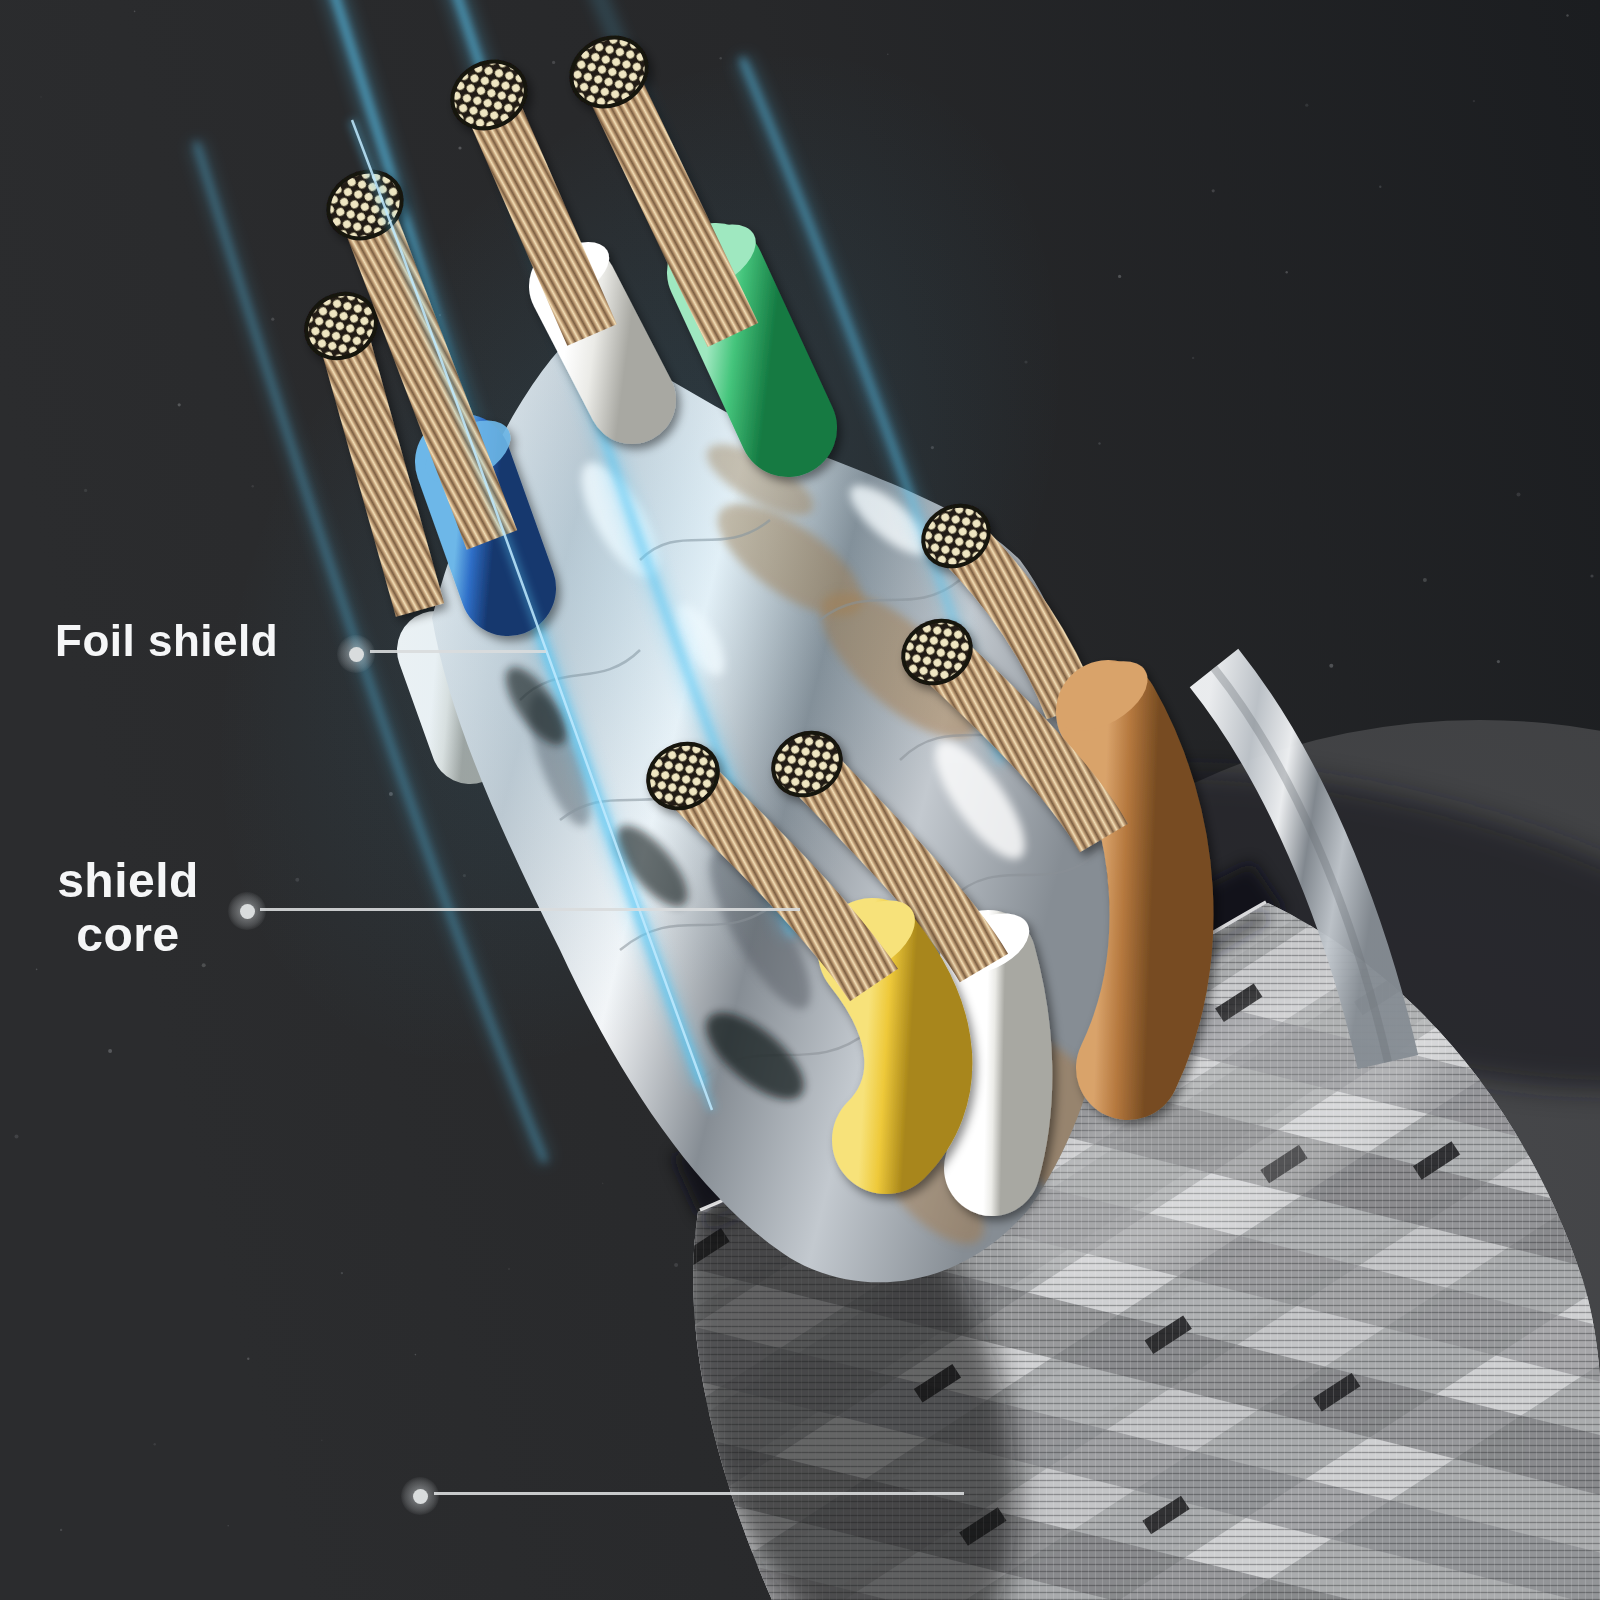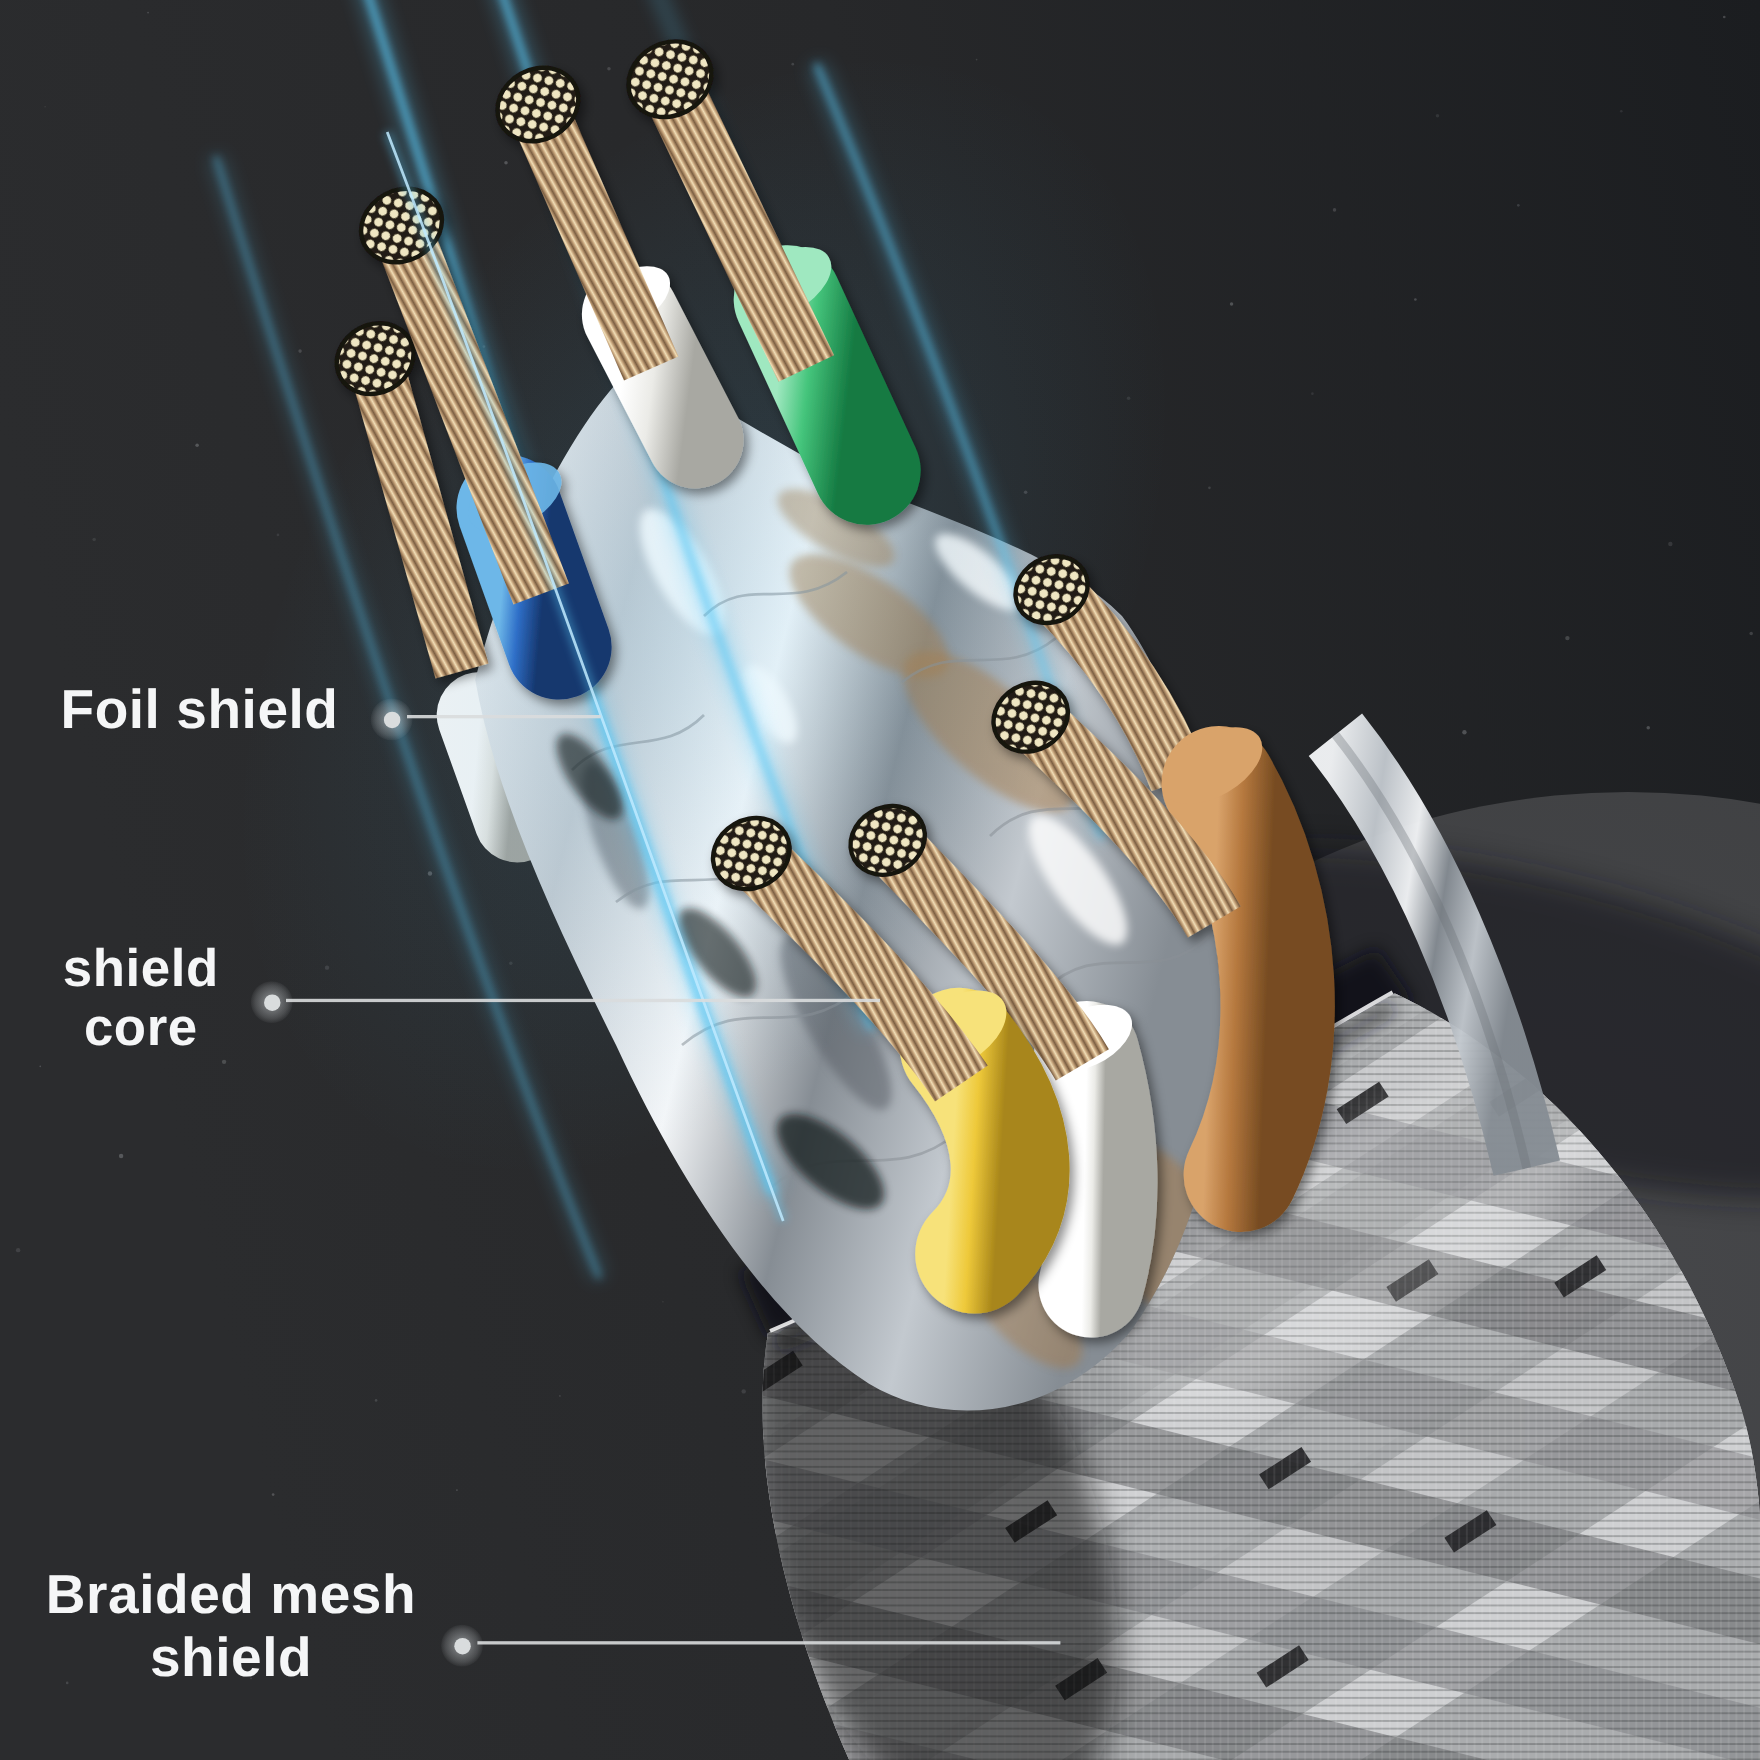--- a/index.html
+++ b/index.html
@@ -1,21 +1,21 @@
 <!DOCTYPE html>
 <html style="--background: #28292b; --background-deep: #1b1d20; --speckle: #d6dade; --jacket-disc: #3e3f41; --braid-light: #d0d1d3; --braid-mid: #aaacae; --braid-dark: #737477; --braid-gap: #232426; --foil-light: #f4f6f8; --foil-mid: #c3c9cf; --foil-shadow: #868d94; --foil-copper-reflection: #a87c48; --copper-light: #f0ddb6; --copper-mid: #c9a77e; --copper-dark: #7c5f42; --strand-tip-cream: #efe6c2; --strand-tip-gap: #241d12; --wire-blue: #2f6fc8; --wire-blue-light: #6db7e8; --wire-blue-dark: #16376e; --wire-green: #45c57c; --wire-green-light: #9fe8c0; --wire-green-dark: #157a42; --wire-yellow: #eec93a; --wire-yellow-light: #f7e27a; --wire-yellow-dark: #a8861a; --wire-brown: #b5783e; --wire-brown-light: #d9a36b; --wire-brown-dark: #774c22; --wire-white: #ebebe7; --wire-white-dark: #a8a8a2; --glow-cyan: #5ac8f5; --glow-deep: #2e9fd8; --label-text: #f5f6f7; --leader-line: #d9dcdd;"><head>
 <meta charset="utf-8">
 <style>
   html,body{margin:0;padding:0;background:#111;}
   #stage{position:relative;width:1600px;height:1600px;overflow:hidden;
          font-family:"Liberation Sans",sans-serif;background:var(--background,#28292b);}
   #stage svg{position:absolute;left:0;top:0;}
   .callout-label{position:absolute;font-weight:700;color:var(--label-text,#f5f6f7);
                  letter-spacing:0.5px;z-index:5;}
-  .lbl-foil{left:55px;top:616px;font-size:50px;}
+  .lbl-foil{left:55px;top:616px;font-size:44px;}
   .lbl-copper{left:28px;top:854px;width:200px;text-align:center;font-size:48px;line-height:1.12;}
   .lbl-braid{left:36px;top:1420px;width:348px;text-align:center;font-size:50px;line-height:1.16;}
   .leader-line{position:absolute;height:3px;background:var(--leader-line,#d9dcdd);
                opacity:.9;z-index:4;}
   .ll-foil{left:370px;top:650px;width:176px;}
   .ll-copper{left:260px;top:908px;width:540px;}
   .ll-braid{left:434px;top:1492px;width:530px;}
   .leader-dot{position:absolute;width:38px;height:38px;border-radius:50%;z-index:4;
     background:radial-gradient(circle,rgba(225,230,233,.55) 0%,rgba(225,230,233,.18) 55%,rgba(225,230,233,0) 75%);
     display:flex;align-items:center;justify-content:center;}
@@ -389,19 +389,18 @@
 <div class="leader-dot ld-foil">
       <i></i>
     </div>
 
 <div class="callout-label lbl-copper">shield core</div>
 <div class="leader-line ll-copper"></div>
 <div class="leader-dot ld-copper">
       <i></i>
     </div>
 
-<div class="callout-label lbl-braid">Braided mesh shield</div>
 <div class="leader-line ll-braid"></div>
 <div class="leader-dot ld-braid">
       <i></i>
     </div>
 
 </div>
 
 </body></html>

